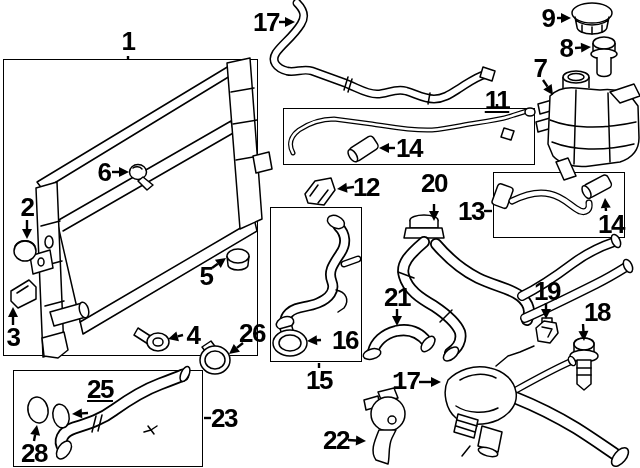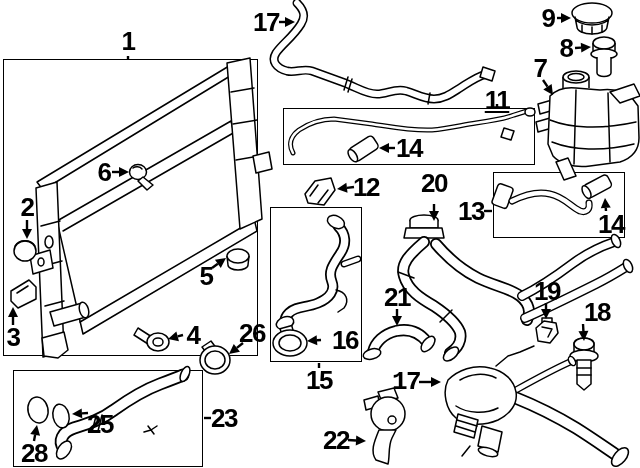--- a/index.html
+++ b/index.html
@@ -305,15 +305,15 @@
     <div class="callout" style="left: 319px; top: 380px;">15</div>
     <div class="callout" style="left: 333px; top: 340px; margin-left: 12px;">16</div>
     <div class="callout" style="left: 406px; top: 382px; font-family: Liberation Mono, monospace;">17</div>
     <div class="callout" style="left: 597px; top: 312px;">18</div>
     <div class="callout" style="left: 547px; top: 291px;">19</div>
     <div class="callout" style="left: 434px; top: 183px; text-align: center;">20</div>
     <div class="callout" style="left: 397px; top: 297px; text-align: right;">21</div>
     <div class="callout" style="left: 336px; top: 440px;">22</div>
     <div class="callout" style="left: 224px; top: 418px;">23</div>
     <div class="callout" style="left: 34px; top: 453px;">28</div>
-    <div class="callout" style="left: 100px; top: 424px;">25</div>
+    <div class="callout" style="left: 100px; top: 389px; text-decoration: underline;">25</div>
     <div class="callout" style="left: 252px; top: 333px;">26</div>
   </div>
 
 </body></html>

